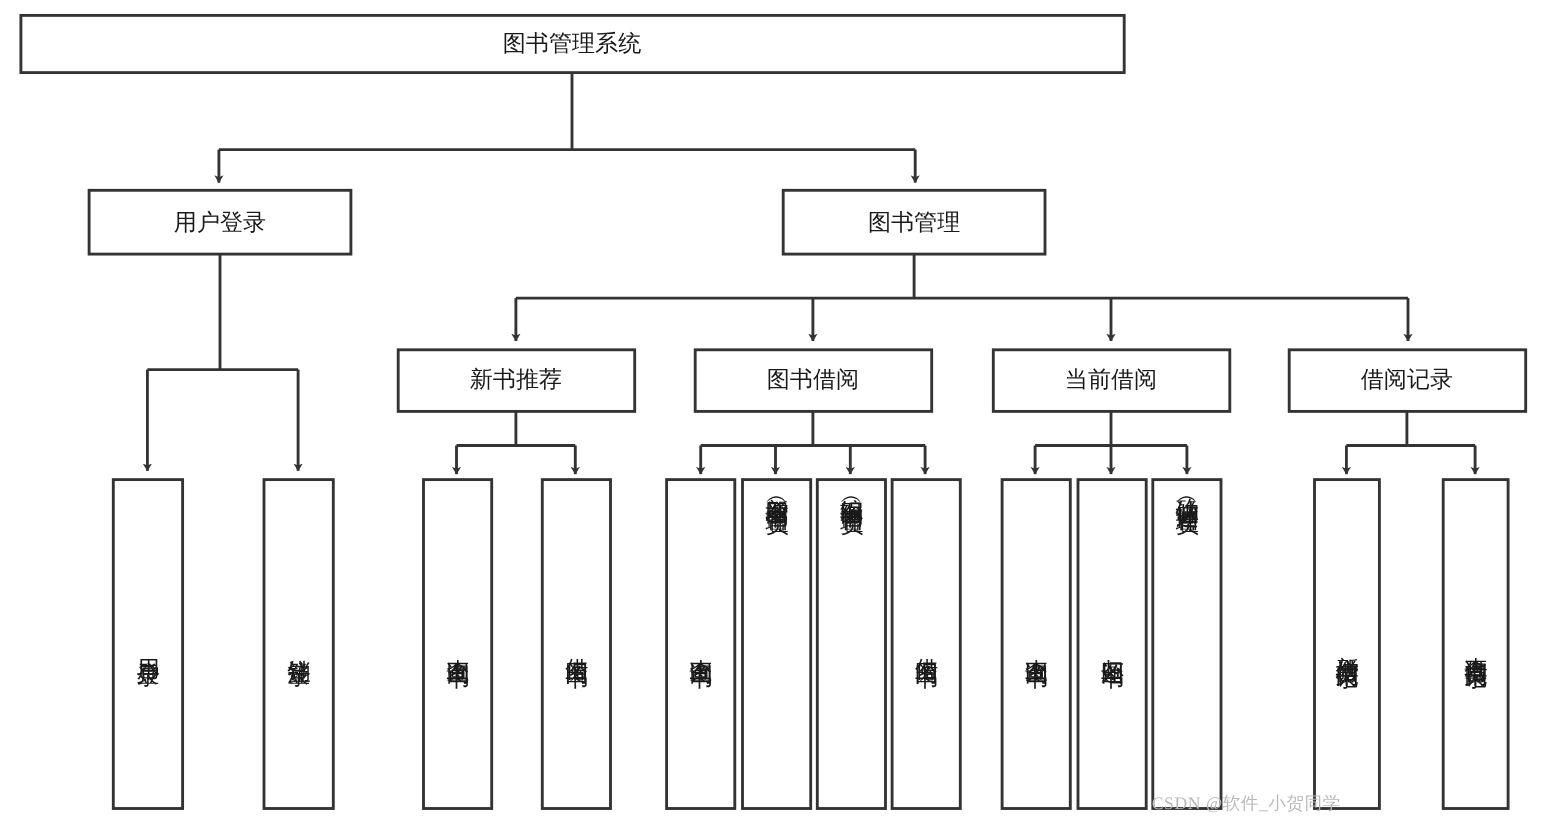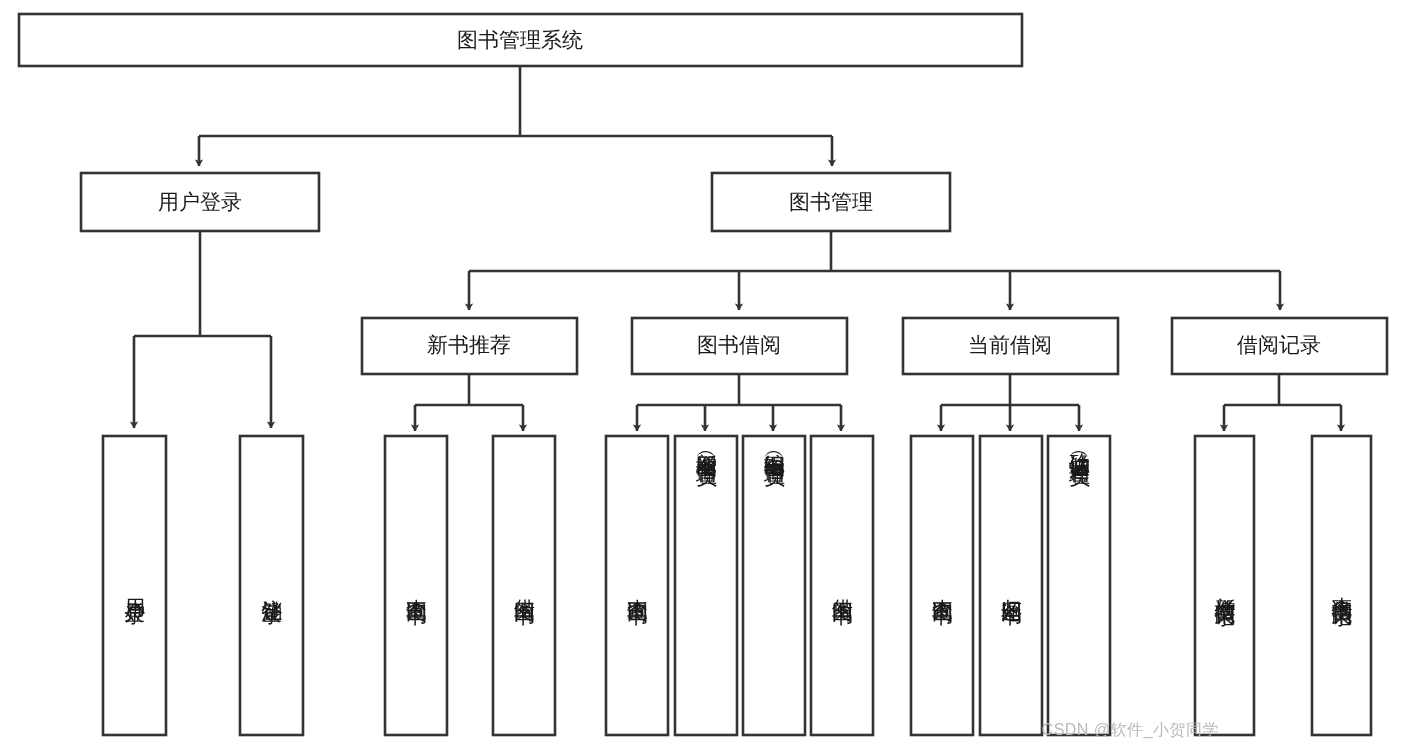--- a/index.html
+++ b/index.html
@@ -66,21 +66,21 @@
     line-height: 1.18;
     letter-spacing: 2px;
     color: #1a1a1a;
     white-space: nowrap;
     text-align: center;
   }
   .watermark {
     position: absolute;
     right: 8px;
     bottom: 6px;
-    font-family: Liberation Sans, sans-serif;
+    font-family: Liberation Serif, serif;
     font-size: 16px;
     color: #b9b9b9;
     letter-spacing: 0.5px;
     white-space: nowrap;
   }
 </style>
 </head>
 <body>
 
 <div id="diagram-root">

